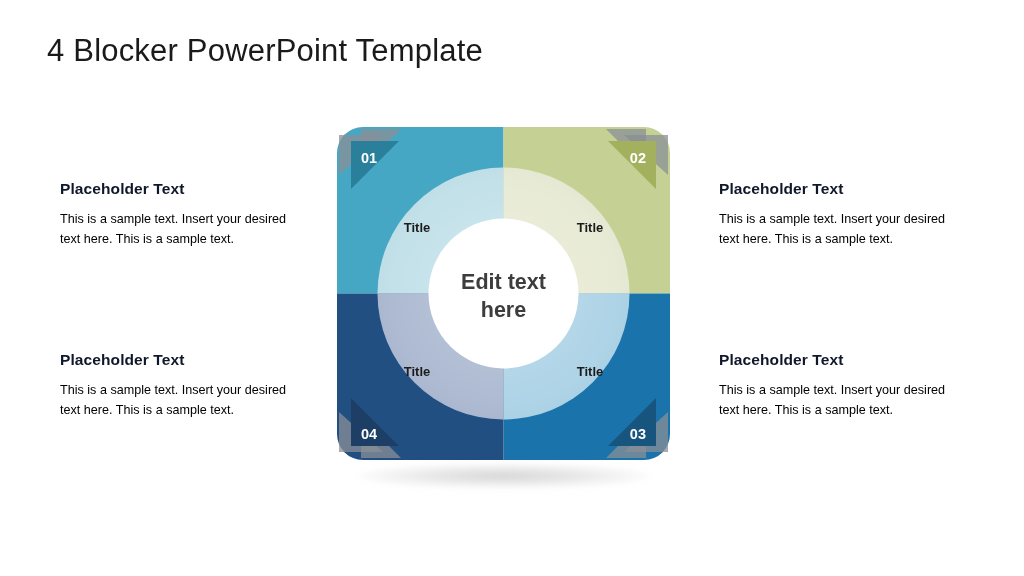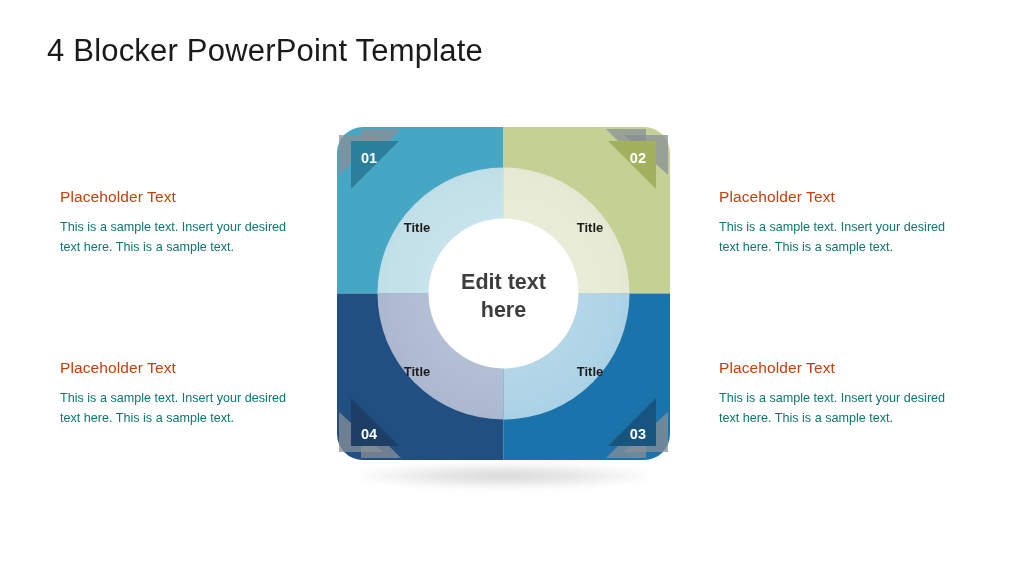--- a/index.html
+++ b/index.html
@@ -19,30 +19,29 @@
     font-weight:400;
     color:#1a1a1a;
     letter-spacing:0.2px;
     white-space:nowrap;
   }
 
   
   .text-block { position:absolute; width:245px; }
   .text-block .tb-heading {
     font-size:15.5px;
-    font-weight:normal;
-    color:#c2410c;
+    font-weight:bold;
+    color:#0f172a;
     margin-bottom:12px;
     letter-spacing:0.1px;
-    margin-top:8px;
   }
   .text-block .tb-body {
     font-size:12.6px;
     line-height:1.55;
-    color:#0f766e;
+    color:#000000;
     font-weight:400;
   }
   .tb-left  { left:60px;  }
   .tb-right { left:719px; }
   .tb-top    { top:180px; }
   .tb-bottom { top:351px; }
 
   
   #diagram {
     position:absolute;

